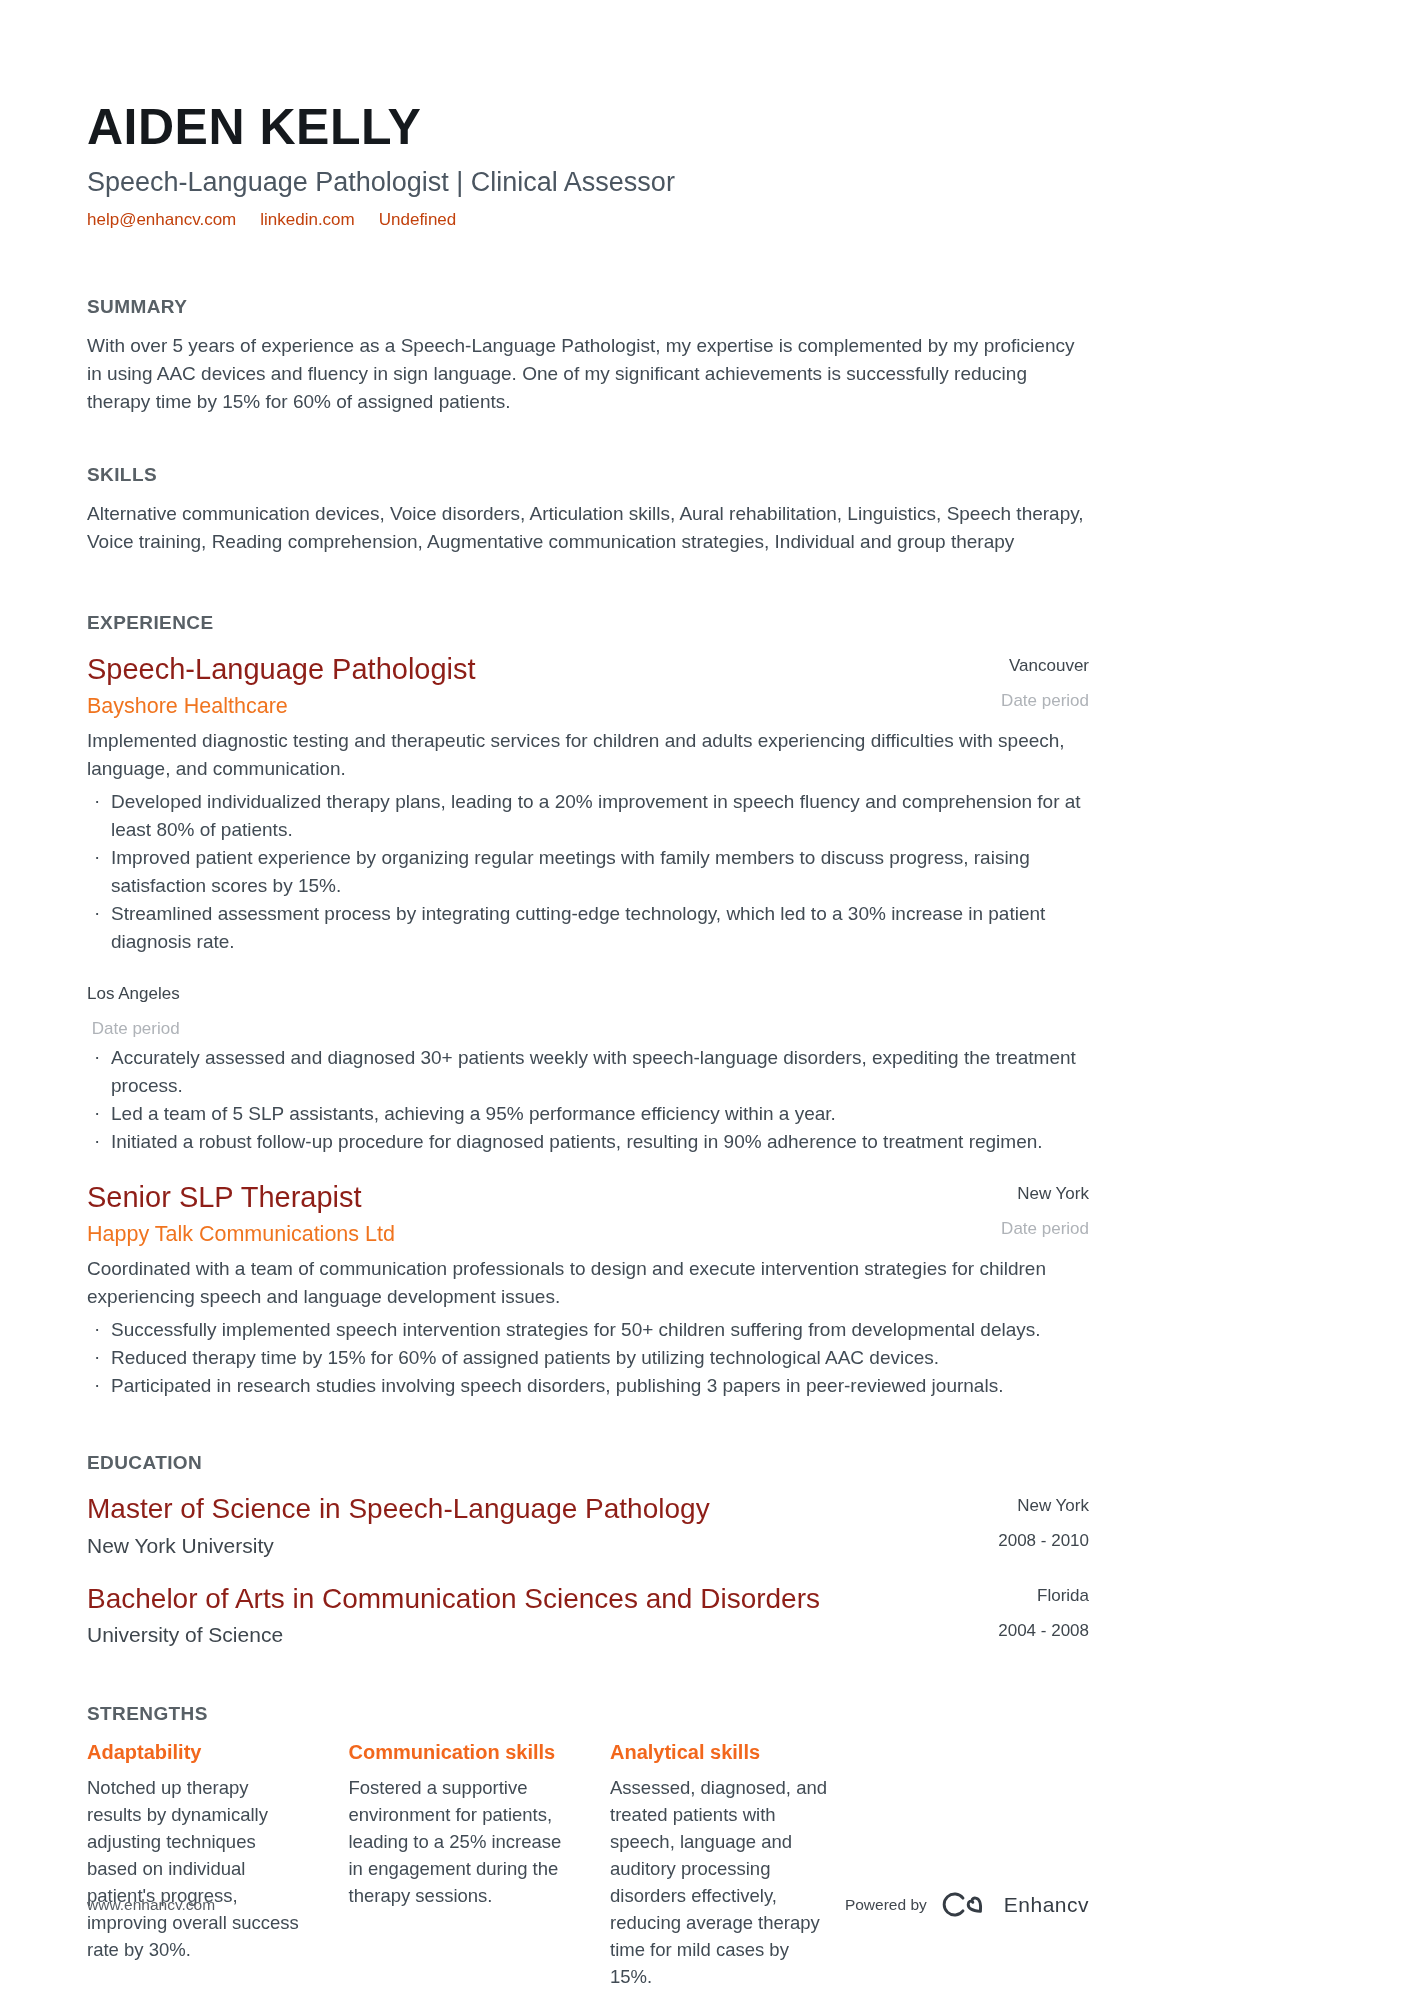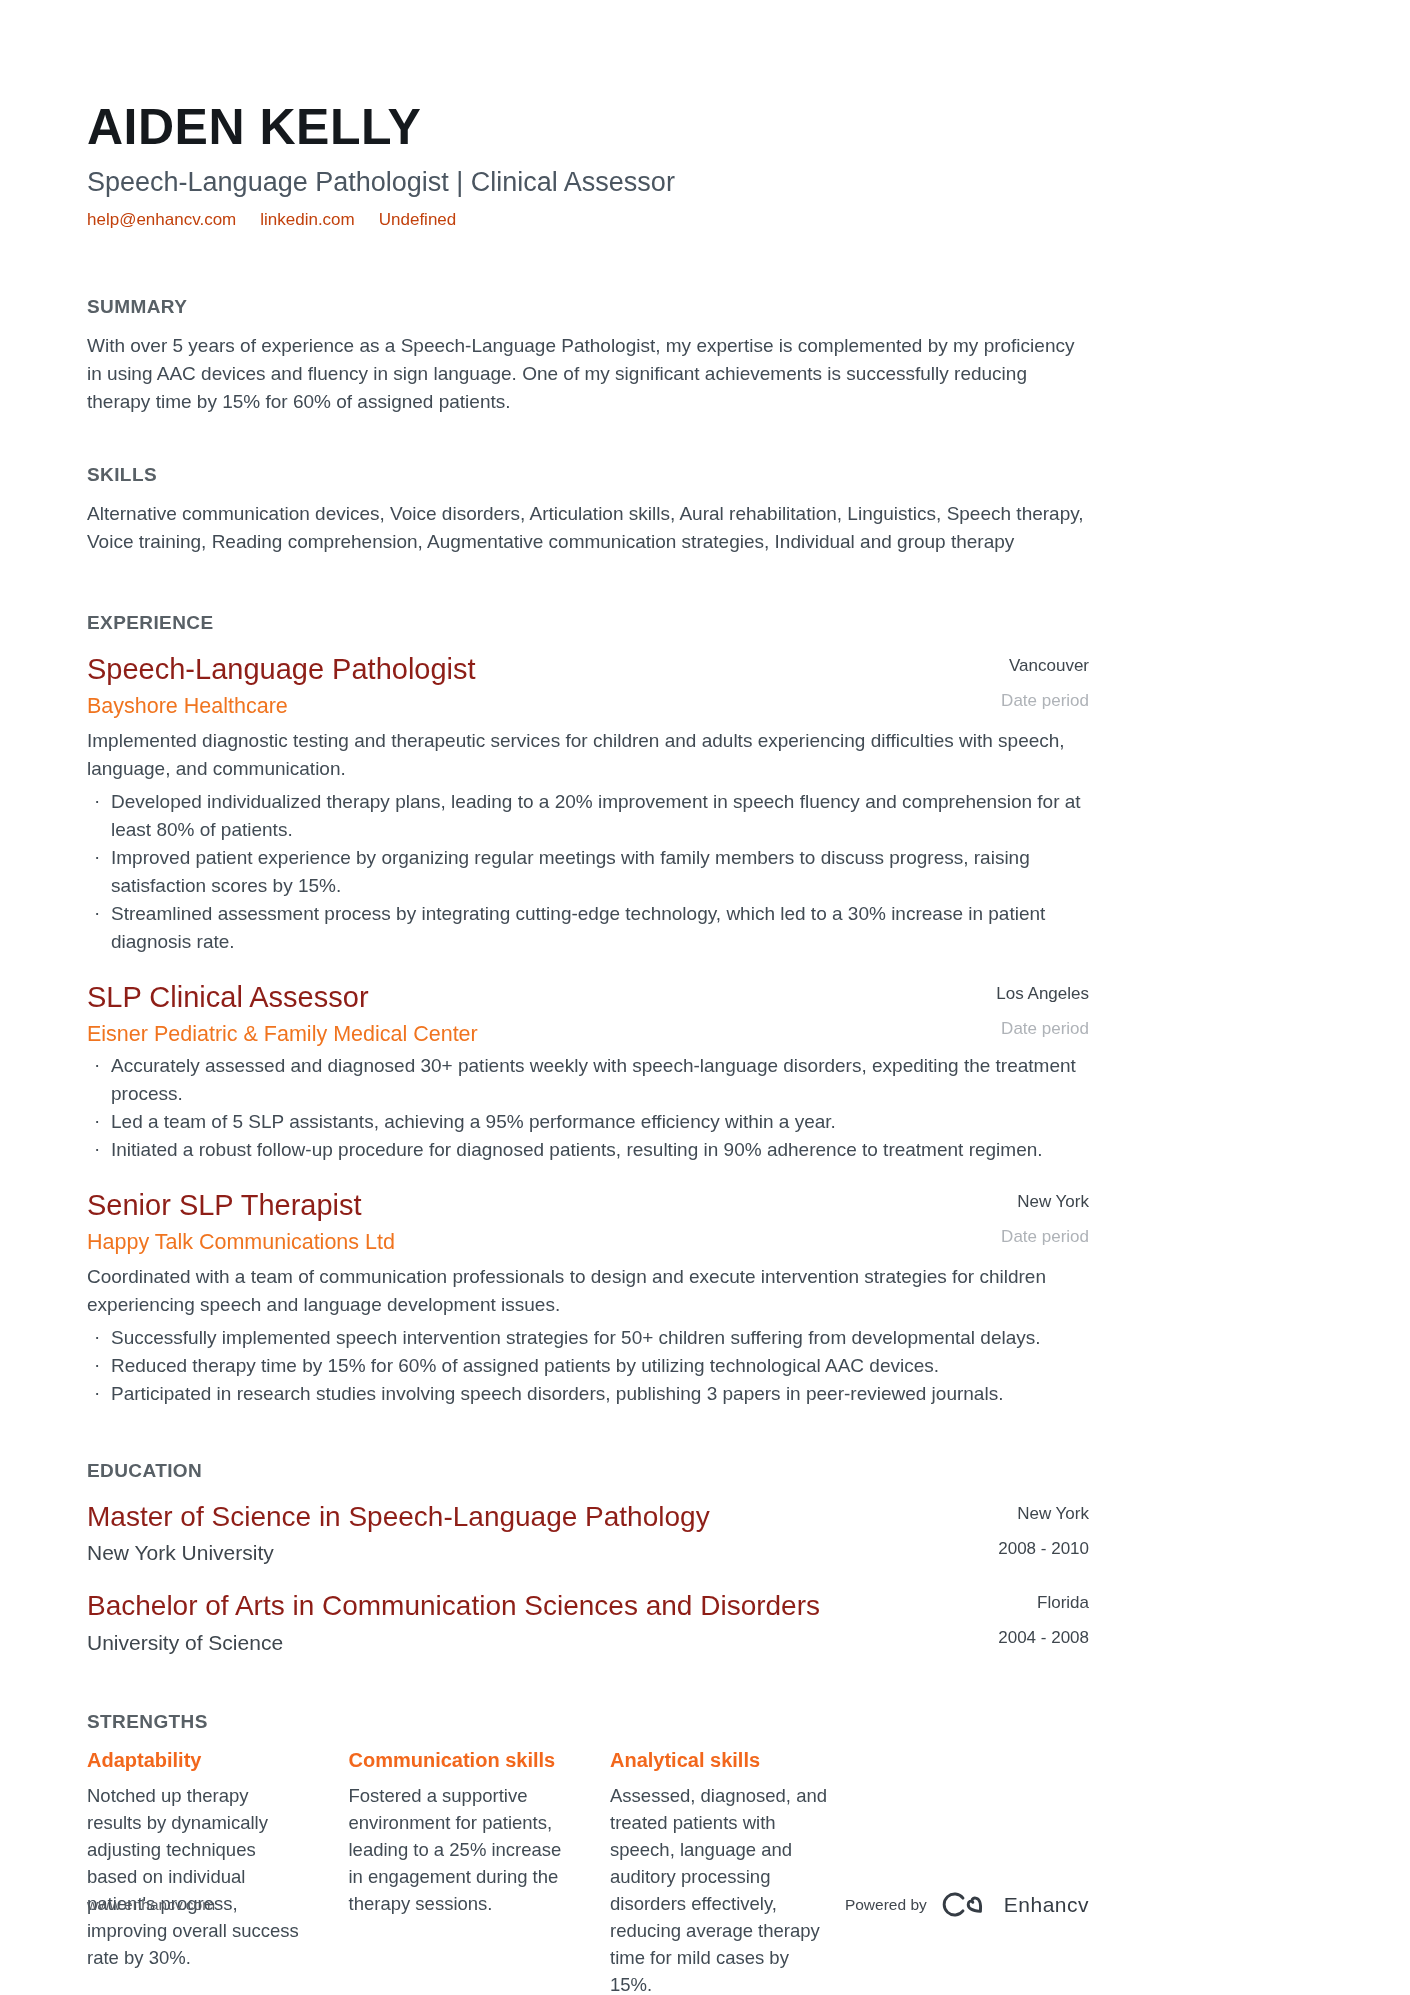--- a/index.html
+++ b/index.html
@@ -181,24 +181,20 @@
       <p class="entry-desc">Implemented diagnostic testing and therapeutic services for children and adults experiencing difficulties with speech, language, and communication.</p>
       <ul class="bullets">
         <li>Developed individualized therapy plans, leading to a 20% improvement in speech fluency and comprehension for at least 80% of patients.</li>
         <li>Improved patient experience by organizing regular meetings with family members to discuss progress, raising satisfaction scores by 15%.</li>
         <li>Streamlined assessment process by integrating cutting-edge technology, which led to a 30% increase in patient diagnosis rate.</li>
       </ul>
     </div>
 
     <div class="entry">
       <div class="entry-head">
-        <div class="entry-titles">
-          <div class="entry-title">SLP Clinical Assessor</div>
-          <div class="entry-company">Eisner Pediatric &amp; Family Medical Center</div>
-        </div>
         <div class="entry-meta">
           <div class="entry-location">Los Angeles</div>
           <div class="entry-period">Date period</div>
         </div>
       </div>
       <ul class="bullets">
         <li>Accurately assessed and diagnosed 30+ patients weekly with speech-language disorders, expediting the treatment process.</li>
         <li>Led a team of 5 SLP assistants, achieving a 95% performance efficiency within a year.</li>
         <li>Initiated a robust follow-up procedure for diagnosed patients, resulting in 90% adherence to treatment regimen.</li>
       </ul>

